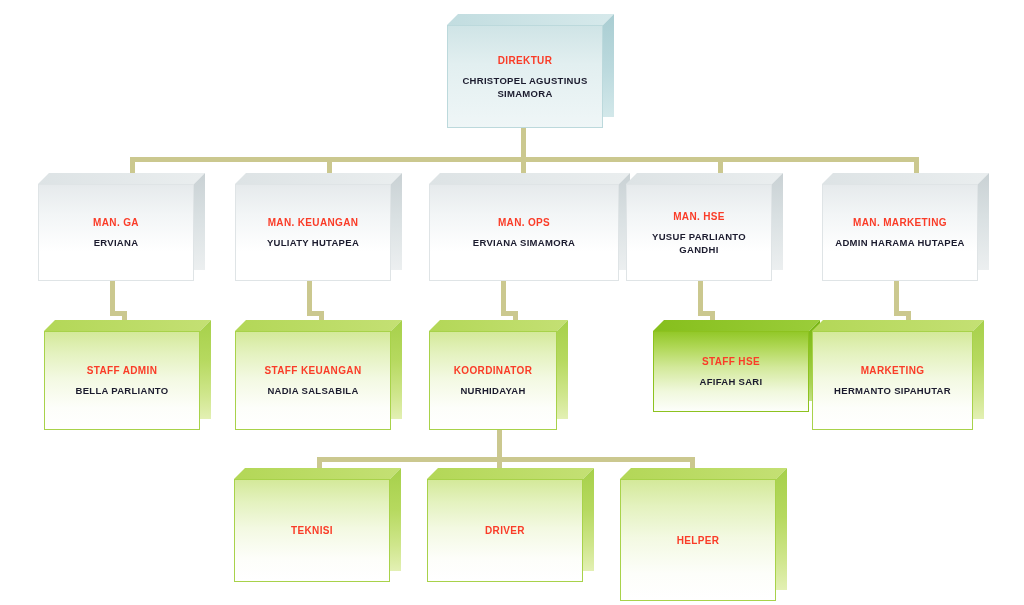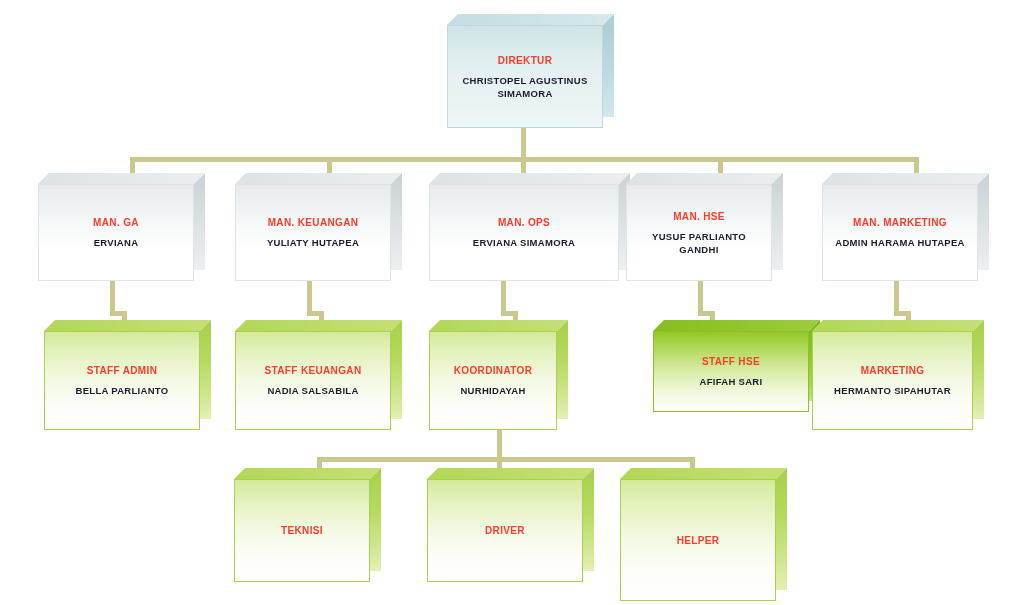--- a/index.html
+++ b/index.html
@@ -270,21 +270,21 @@
 
   <div class="node green" style="left:812px; top:320px; width:172px; height:110px;">
     <div class="top"></div>
     <div class="side"></div>
     <div class="face">
       <div class="node-title">MARKETING</div>
       <div class="node-name">HERMANTO SIPAHUTAR</div>
     </div>
   </div>
 
-  <div class="node green" style="left:234px; top:468px; width:147px; height:114px;">
+  <div class="node green" style="left:234px; top:468px; width:167px; height:114px;">
     <div class="top"></div>
     <div class="side"></div>
     <div class="face">
       <div class="node-title only">TEKNISI</div>
 
     </div>
   </div>
 
   <div class="node green" style="left:427px; top:468px; width:167px; height:114px;">
     <div class="top"></div>

